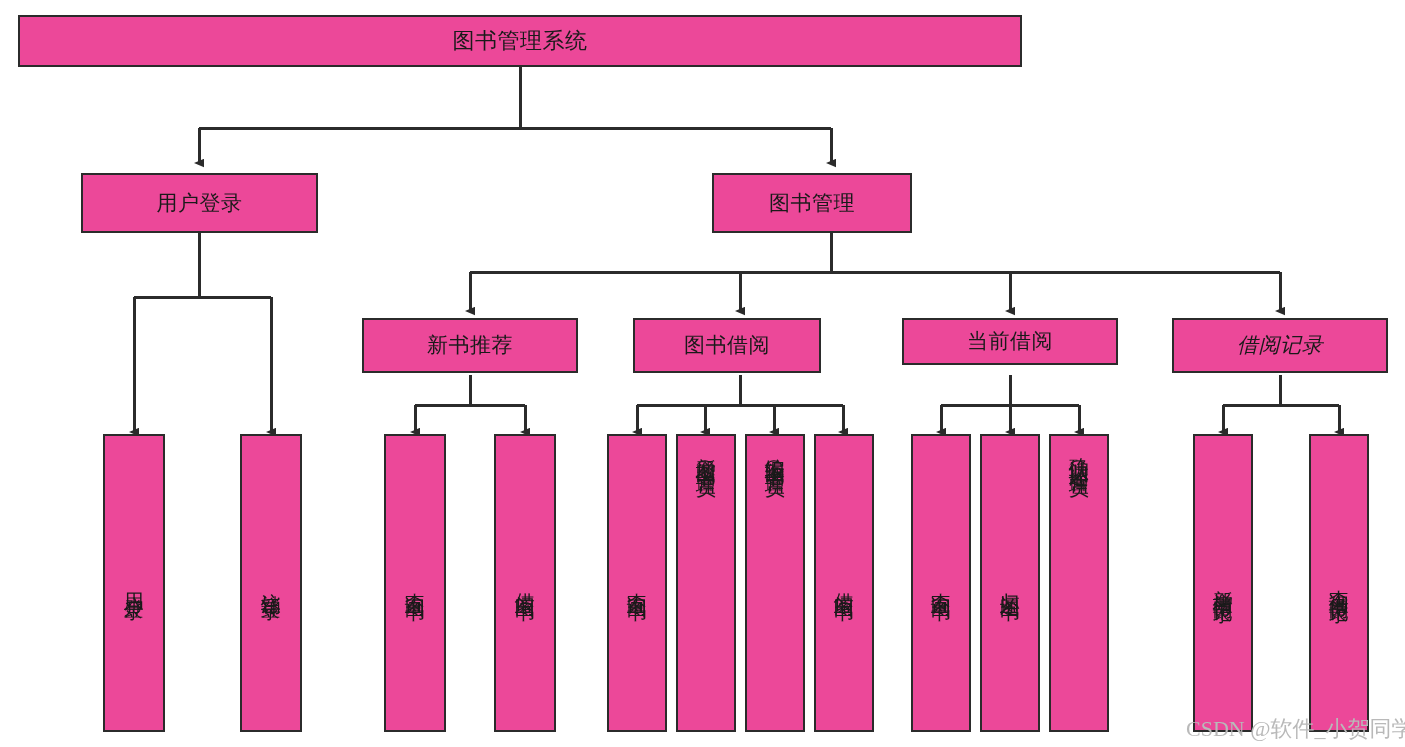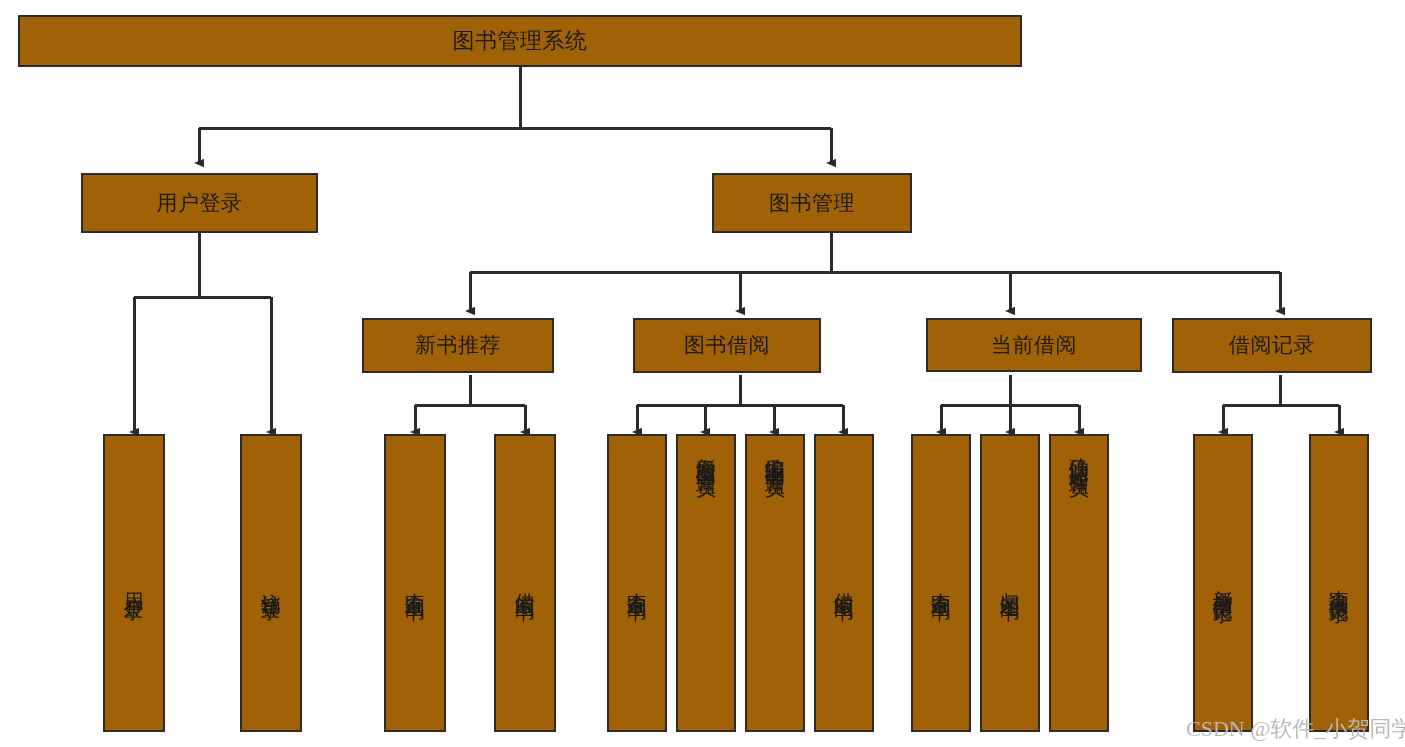--- a/index.html
+++ b/index.html
@@ -21,21 +21,21 @@
     left: 0;
     top: 0;
     width: 1405px;
     height: 747px;
     pointer-events: none;
   }
   .node {
     position: absolute;
     box-sizing: border-box;
     border: 2px solid #2b2b2b;
-    background: #a16207;
+    background: #ec4899;
     display: flex;
     align-items: center;
     justify-content: center;
     color: #1a1a1a;
     z-index: 2;
   }
   .node .label {
     display: block;
     text-align: center;
     line-height: 1.18;
@@ -137,33 +137,33 @@
   </div>
 
   <div class="node horiz" style="left:81px; top:173px; width:237px; height:60px;">
     <span class="label">用户登录</span>
   </div>
 
   <div class="node horiz" style="left:712px; top:173px; width:200px; height:60px;">
     <span class="label">图书管理</span>
   </div>
 
-  <div class="node horiz" style="left:362px; top:318px; width:192px; height:55px;">
+  <div class="node horiz" style="left:362px; top:318px; width:216px; height:55px;">
     <span class="label">新书推荐</span>
   </div>
 
   <div class="node horiz" style="left:633px; top:318px; width:188px; height:55px;">
     <span class="label">图书借阅</span>
   </div>
 
-  <div class="node horiz" style="left:902px; top:318px; width:216px; height:54px;margin-left:24px;">
+  <div class="node horiz" style="left:902px; top:318px; width:216px; height:47px;">
     <span class="label">当前借阅</span>
   </div>
 
-  <div class="node horiz" style="left:1172px; top:318px; width:200px; height:55px;">
+  <div class="node horiz" style="left:1172px; top:318px; width:216px; height:55px;font-style:italic;">
     <span class="label">借阅记录</span>
   </div>
 
   <div class="node vert centered" style="left:103px; top:434px; width:62px; height:298px;">
     <span class="label">用户登录</span>
   </div>
 
   <div class="node vert centered" style="left:240px; top:434px; width:62px; height:298px;">
     <span class="label">注销登录</span>
   </div>

